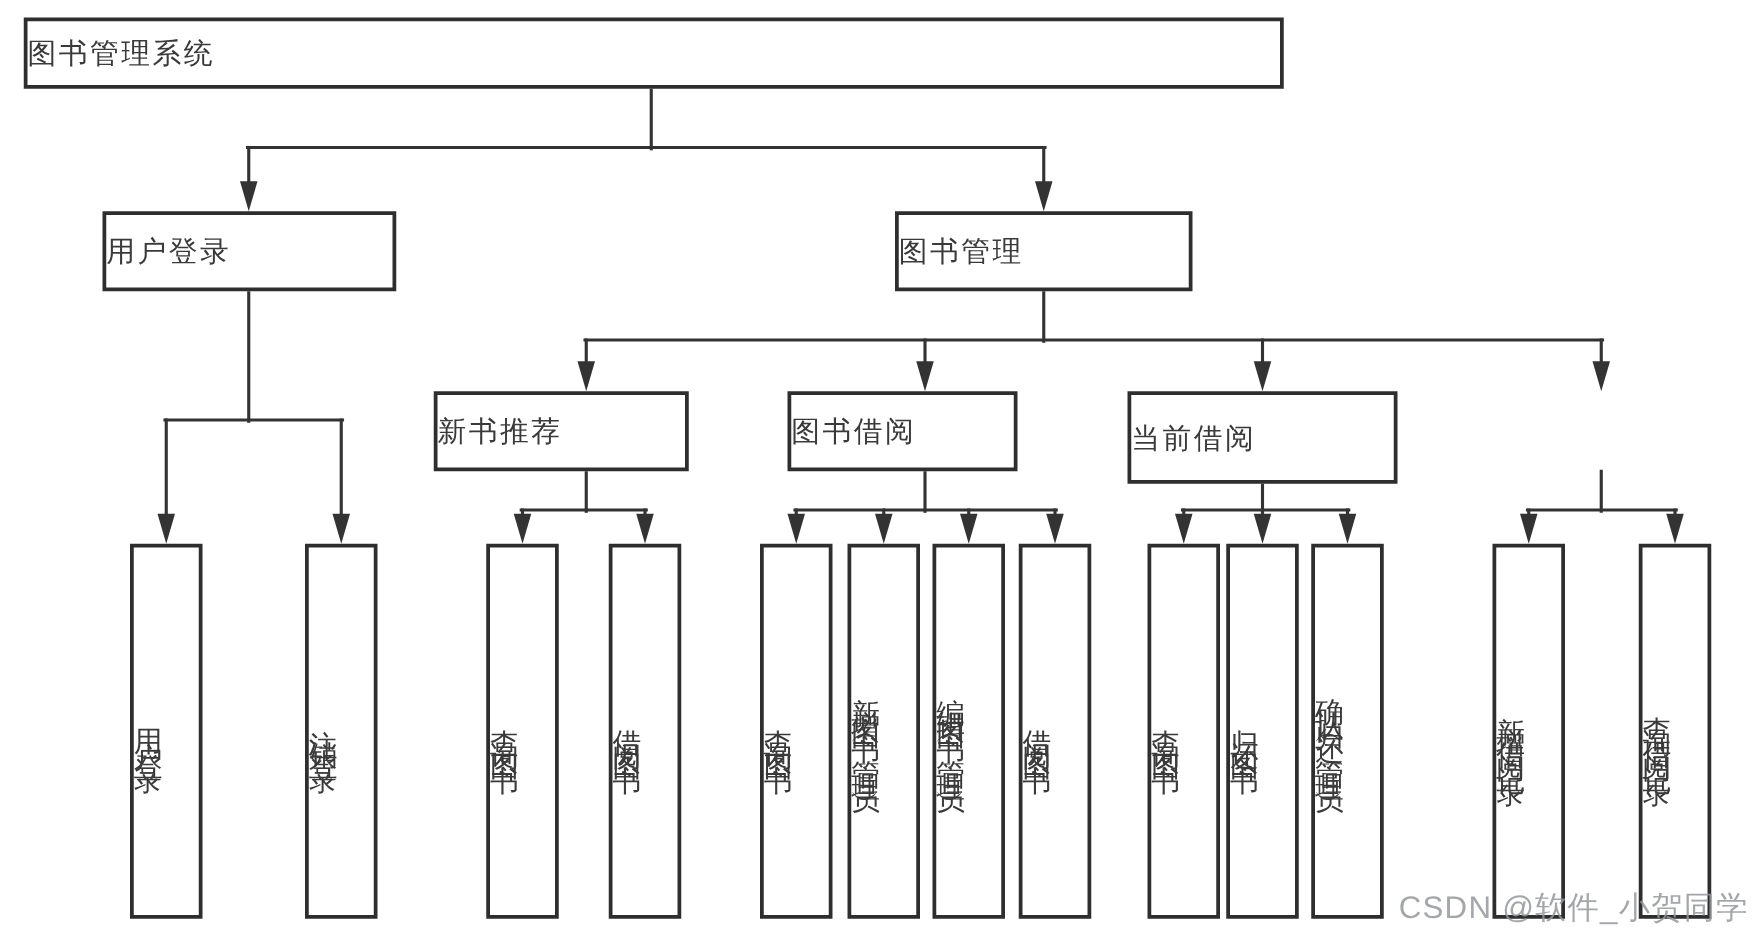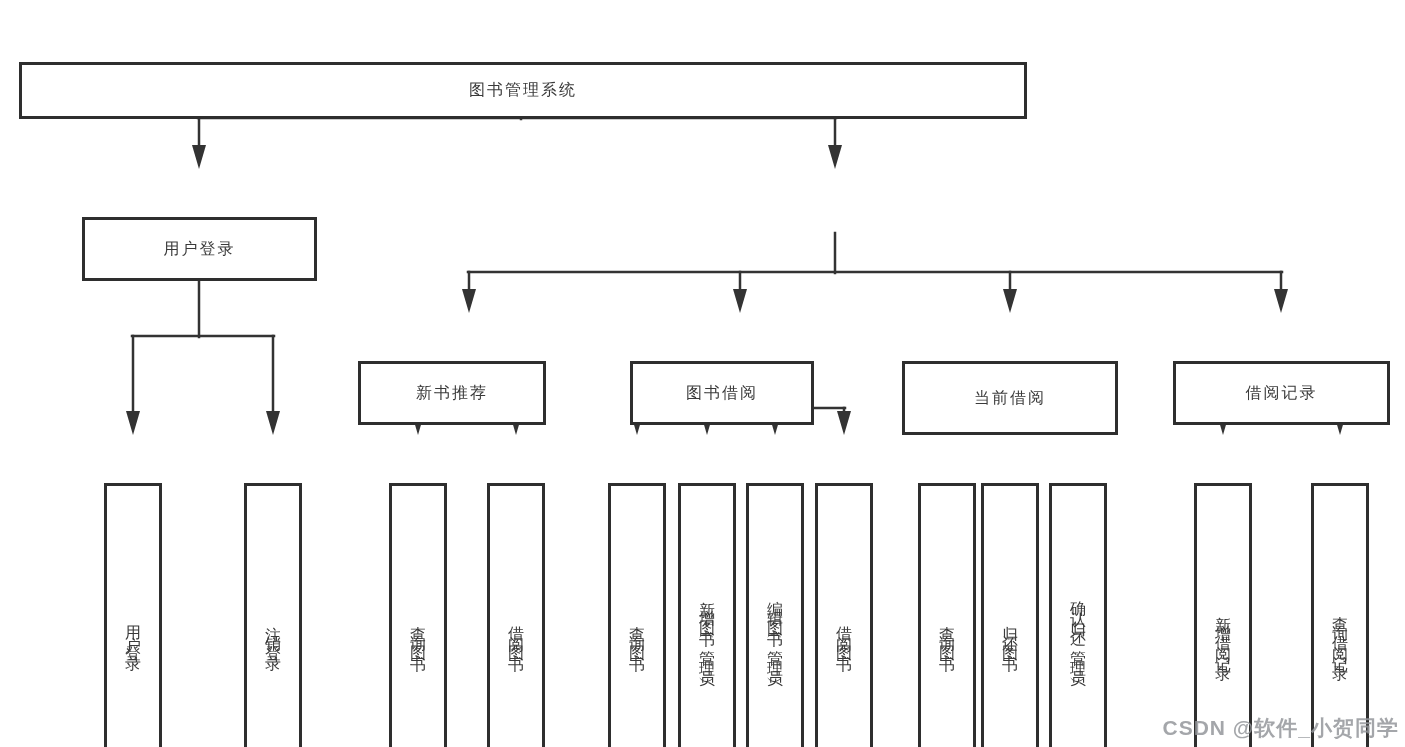--- a/index.html
+++ b/index.html
@@ -4,45 +4,45 @@
 <style>
   html,body{margin:0;padding:0;background:#ffffff;}
   .canvas{
     position:relative;width:1405px;height:747px;background:#ffffff;overflow:hidden;
     font-family:"Liberation Sans","DejaVu Sans",sans-serif;
   }
   svg.connectors{position:absolute;left:0;top:0;z-index:0;pointer-events:none;}
   .box{
     position:absolute;box-sizing:border-box;z-index:1;
     border:3px solid #2e2e2e;background:#ffffff;
-    display:flex;align-items:center;justify-content:center;
-    color:#3a3a3a;font-size:16px;white-space:nowrap;margin-top:48px;
+    display:flex;align-items:center;
+    color:#3a3a3a;font-size:23px;white-space:nowrap;
   }
   .hlabel{letter-spacing:2px;}
   .vbox{top:435px;width:58px;height:300px;}
   .vbox .vlabel{
     writing-mode:vertical-rl;letter-spacing:10px;line-height:1;
     white-space:normal;
   }
   
   .b-root {left:19px;  top:14px;  width:1008px;height:57px;}
   .b-l2-a {left:82px;  top:169px; width:235px; height:64px;}
   .b-l2-b {left:716px; top:169px; width:238px; height:64px;}
-  .b-l3-a {left:358px; top:313px; width:188px; height:64px;}
+  .b-l3-a {left:347px; top:313px; width:204px; height:64px;}
   .b-l3-b {left:630px; top:313px; width:184px; height:64px;}
   .b-l3-c {left:902px; top:313px; width:216px; height:74px;}
   .b-l3-d {left:1173px;top:313px; width:217px; height:64px;}
   .lf-1 {left:104px;} .lf-2 {left:244px;}
   .lf-3 {left:389px;} .lf-4 {left:487px;}
   .lf-5 {left:608px;} .lf-6 {left:678px;} .lf-7 {left:746px;} .lf-8 {left:815px;}
   .lf-9 {left:918px;} .lf-10{left:981px;} .lf-11{left:1049px;}
   .lf-12{left:1194px;} .lf-13{left:1311px;}
   .watermark{
     position:absolute;right:6px;bottom:5px;z-index:2;
-    font-size:21px;color:rgba(148,150,155,0.85);letter-spacing:1px;font-weight:bold;
+    font-size:25px;color:rgba(148,150,155,0.85);letter-spacing:1px;
   }
 </style>
 </head>
 <body>
 
 <div class="canvas">
 
   <svg class="connectors" width="1405" height="747" viewBox="0 0 1405 747">
       <line x1="521" y1="71" x2="521" y2="119" stroke="#333333" stroke-width="2.5" stroke-linecap="square"></line>
       <line x1="198" y1="118" x2="836" y2="118" stroke="#333333" stroke-width="2.5" stroke-linecap="square"></line>
@@ -98,32 +98,32 @@
       <polygon points="1333,411 1347,411 1340,435" fill="#333333"></polygon>
     </svg>
 
   <div class="box b-root">
     <span class="hlabel">图书管理系统</span>
   </div>
 
   <div class="box b-l2-a">
     <span class="hlabel">用户登录</span>
   </div>
+  <div class="box b-l2-b">
+    <span class="hlabel">图书管理</span>
+  </div>
 
   <div class="box b-l3-a">
     <span class="hlabel">新书推荐</span>
   </div>
   <div class="box b-l3-b">
     <span class="hlabel">图书借阅</span>
   </div>
   <div class="box b-l3-c">
     <span class="hlabel">当前借阅</span>
-  </div>
-  <div class="box b-l3-d">
-    <span class="hlabel">借阅记录</span>
   </div>
 
   <div class="box vbox lf-1">
     <span class="vlabel">用户登录</span>
   </div>
   <div class="box vbox lf-2">
     <span class="vlabel">注销登录</span>
   </div>
 
   <div class="box vbox lf-3">

